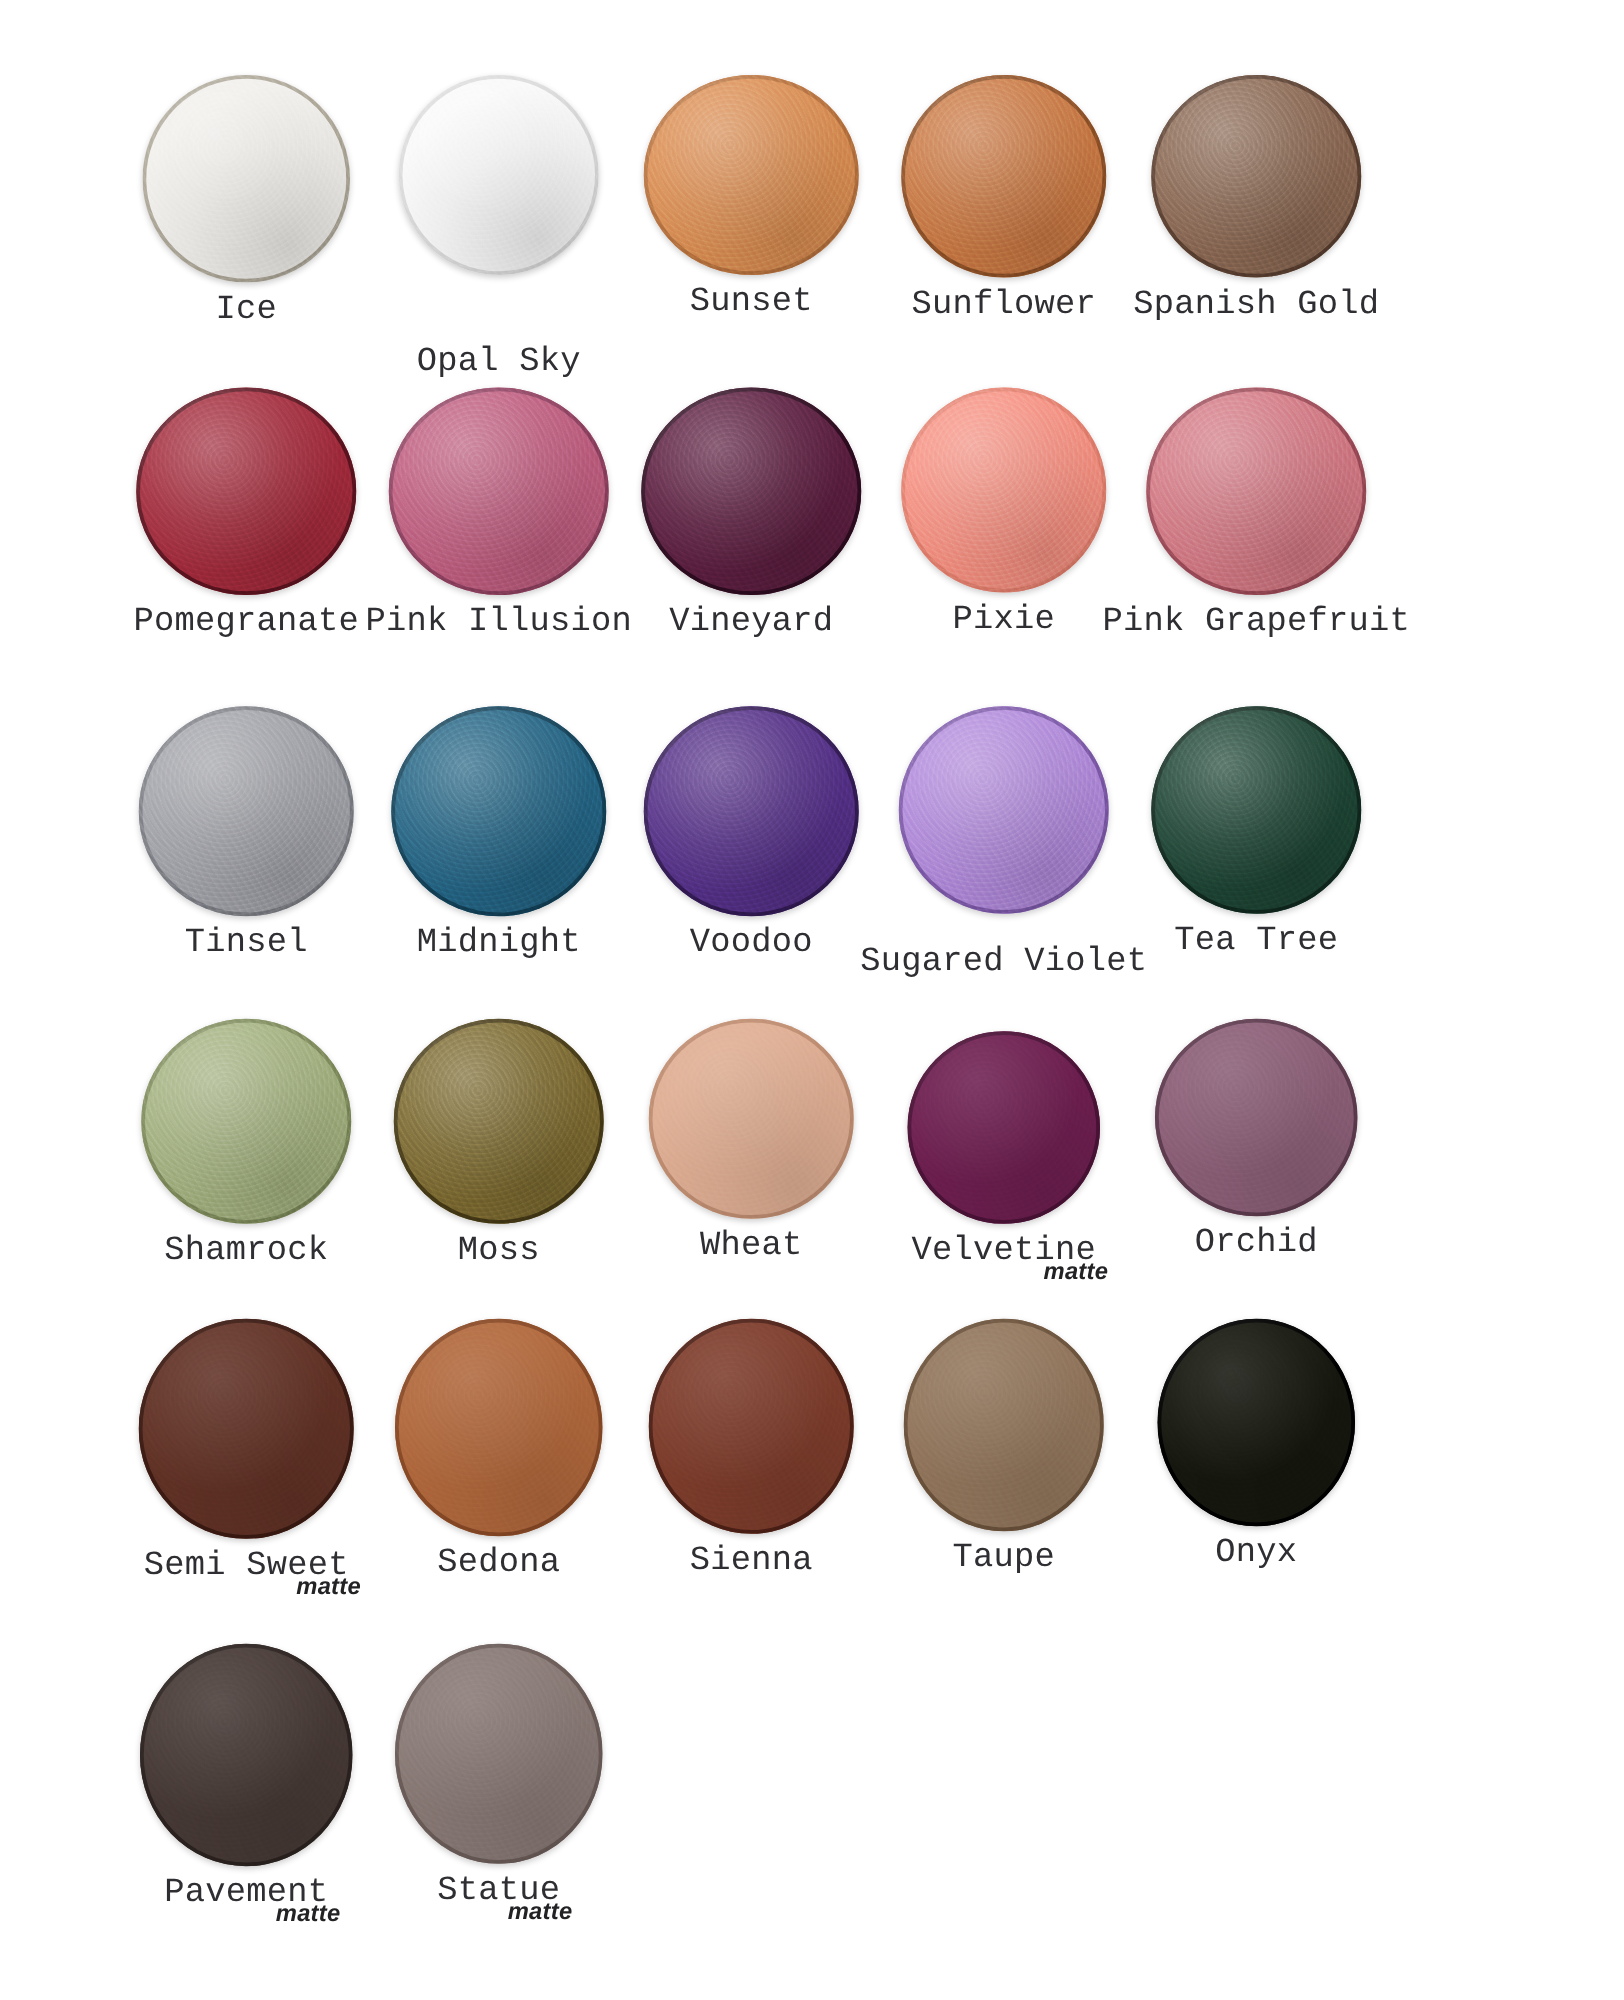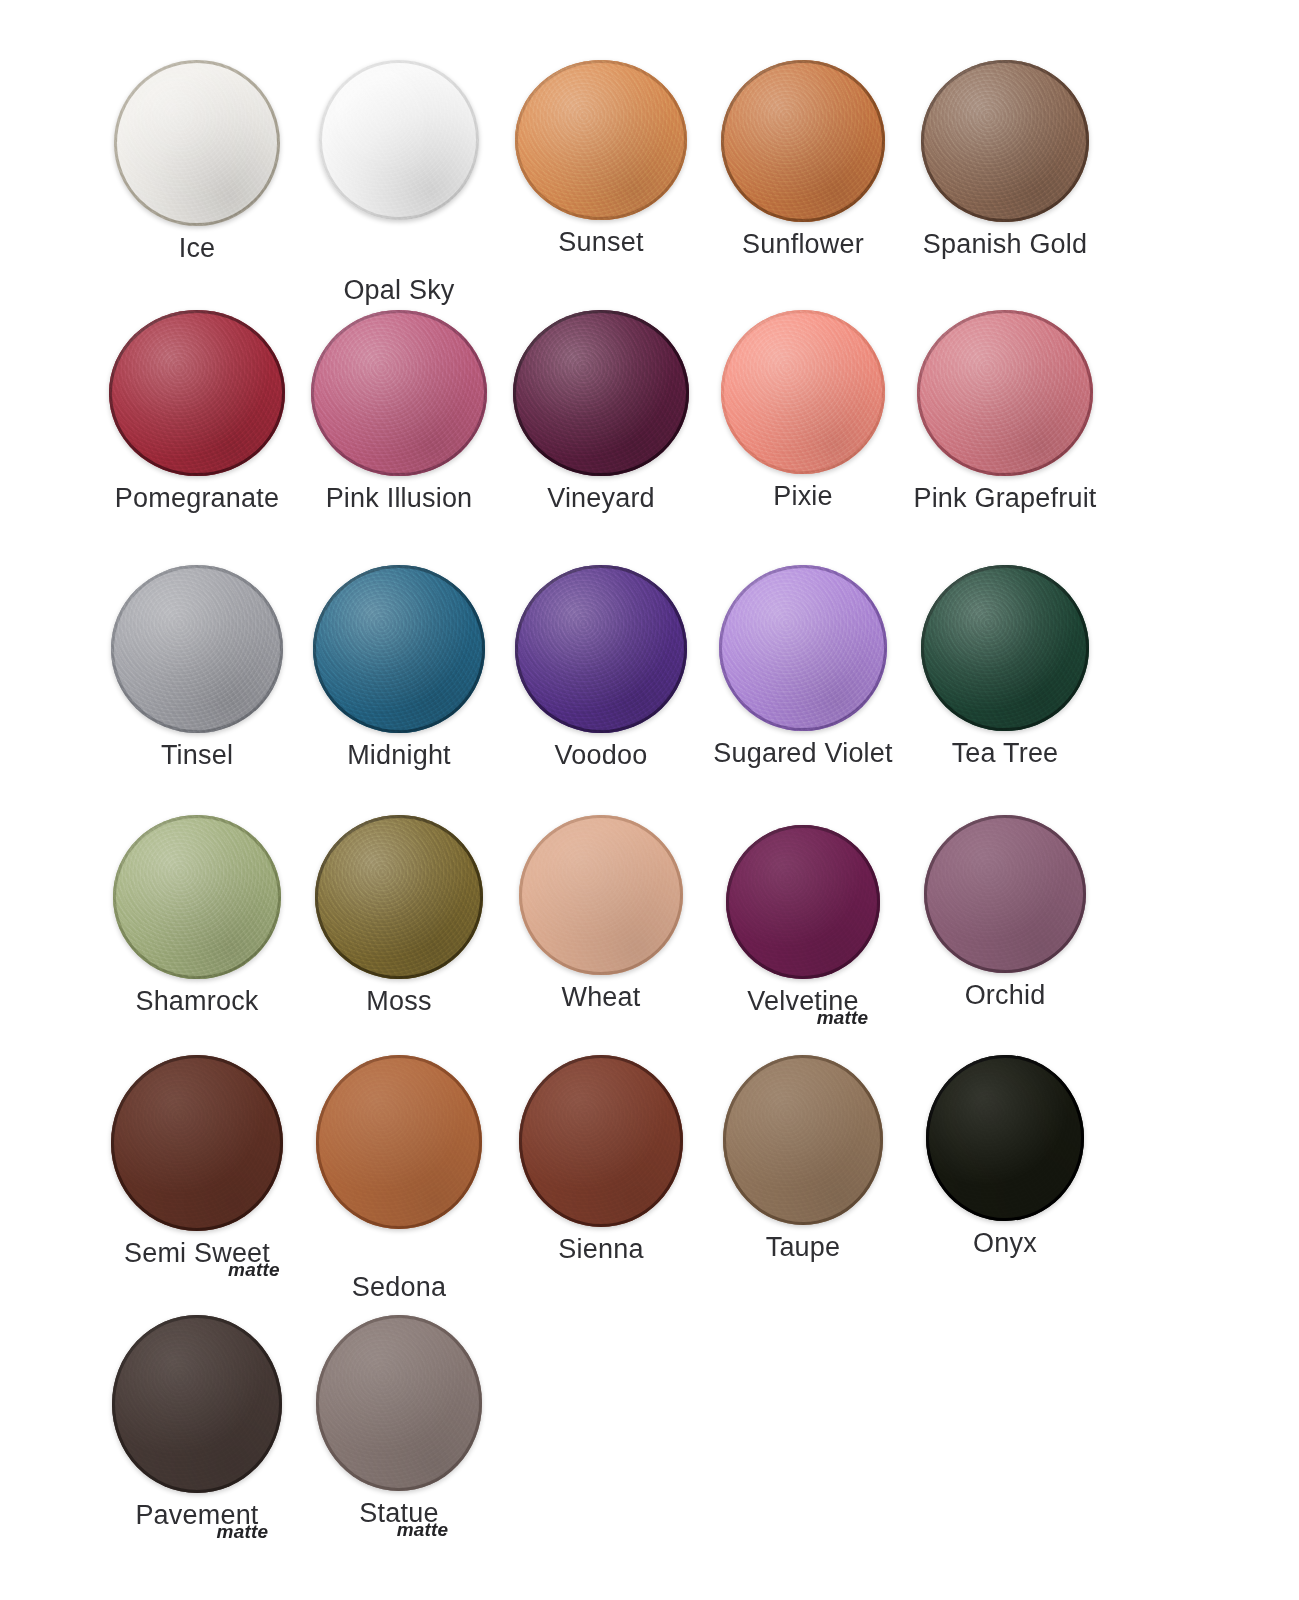--- a/index.html
+++ b/index.html
@@ -76,21 +76,21 @@
 
   
   .label-block {
     position: relative;
     margin-top: 9px;
     text-align: center;
     white-space: nowrap;
   }
 
   .shade-name {
-    font-family: Liberation Sans, sans-serif;
+    font-family: Liberation Mono, monospace;
     font-size: 27px;
     font-weight: 300;
     letter-spacing: 0.2px;
     color: #2f2f33;
     line-height: 1;
     display: inline-block;
   }
 
   .matte-tag {
     position: absolute;
@@ -199,21 +199,21 @@
         </div>
         <div class="label-block"><span class="shade-name">Midnight</span></div>
       </div>
       <div class="swatch-cell" style="width: 202px;">
         <div class="pan" title="Voodoo" style="width: 172px; height: 168px; background: rgb(85, 49, 136); box-shadow: rgb(51, 27, 85) 0px 0px 0px 3px inset, rgba(0, 0, 0, 0.2) 0px 2px 5px;">
           <div class="pan-inner"></div>
           <div class="pan-shimmer"></div>
         </div>
         <div class="label-block"><span class="shade-name">Voodoo</span></div>
       </div>
-      <div class="swatch-cell" style="width: 202px;">
+      <div class="swatch-cell" style="width: 202px; gap: 17px;">
         <div class="pan" title="Sugared Violet" style="width: 168px; height: 166px; background: rgb(178, 139, 220); box-shadow: rgb(126, 90, 170) 0px 0px 0px 3px inset, rgba(0, 0, 0, 0.2) 0px 2px 5px;">
           <div class="pan-inner"></div>
           <div class="pan-shimmer"></div>
         </div>
         <div class="label-block"><span class="shade-name">Sugared Violet</span></div>
       </div>
       <div class="swatch-cell" style="width: 202px;">
         <div class="pan" title="Tea Tree" style="width: 168px; height: 166px; background: rgb(30, 69, 53); box-shadow: rgb(16, 41, 31) 0px 0px 0px 3px inset, rgba(0, 0, 0, 0.2) 0px 2px 5px;">
           <div class="pan-inner"></div>
           <div class="pan-shimmer"></div>
@@ -259,21 +259,21 @@
       </div>
     </div>
     <div class="swatch-row" style="top: 1055px; padding-left: 96px;">
       <div class="swatch-cell" style="width: 202px;">
         <div class="pan pan-matte" title="Semi Sweet" style="width: 172px; height: 176px; background: rgb(98, 50, 38); box-shadow: rgb(60, 27, 19) 0px 0px 0px 3px inset, rgba(0, 0, 0, 0.2) 0px 2px 5px;">
           <div class="pan-inner"></div>
           <div class="pan-shimmer"></div>
         </div>
         <div class="label-block"><span class="shade-name">Semi Sweet</span><span class="matte-tag">matte</span></div>
       </div>
-      <div class="swatch-cell" style="width: 202px; gap: 36px;">
+      <div class="swatch-cell" style="width: 202px;">
         <div class="pan pan-matte" title="Sedona" style="width: 166px; height: 174px; background: rgb(178, 105, 61); box-shadow: rgb(138, 74, 38) 0px 0px 0px 3px inset, rgba(0, 0, 0, 0.2) 0px 2px 5px;">
           <div class="pan-inner"></div>
           <div class="pan-shimmer"></div>
         </div>
         <div class="label-block"><span class="shade-name">Sedona</span></div>
       </div>
       <div class="swatch-cell" style="width: 202px;">
         <div class="pan pan-matte" title="Sienna" style="width: 164px; height: 172px; background: rgb(126, 61, 44); box-shadow: rgb(79, 33, 23) 0px 0px 0px 3px inset, rgba(0, 0, 0, 0.2) 0px 2px 5px;">
           <div class="pan-inner"></div>
           <div class="pan-shimmer"></div>

